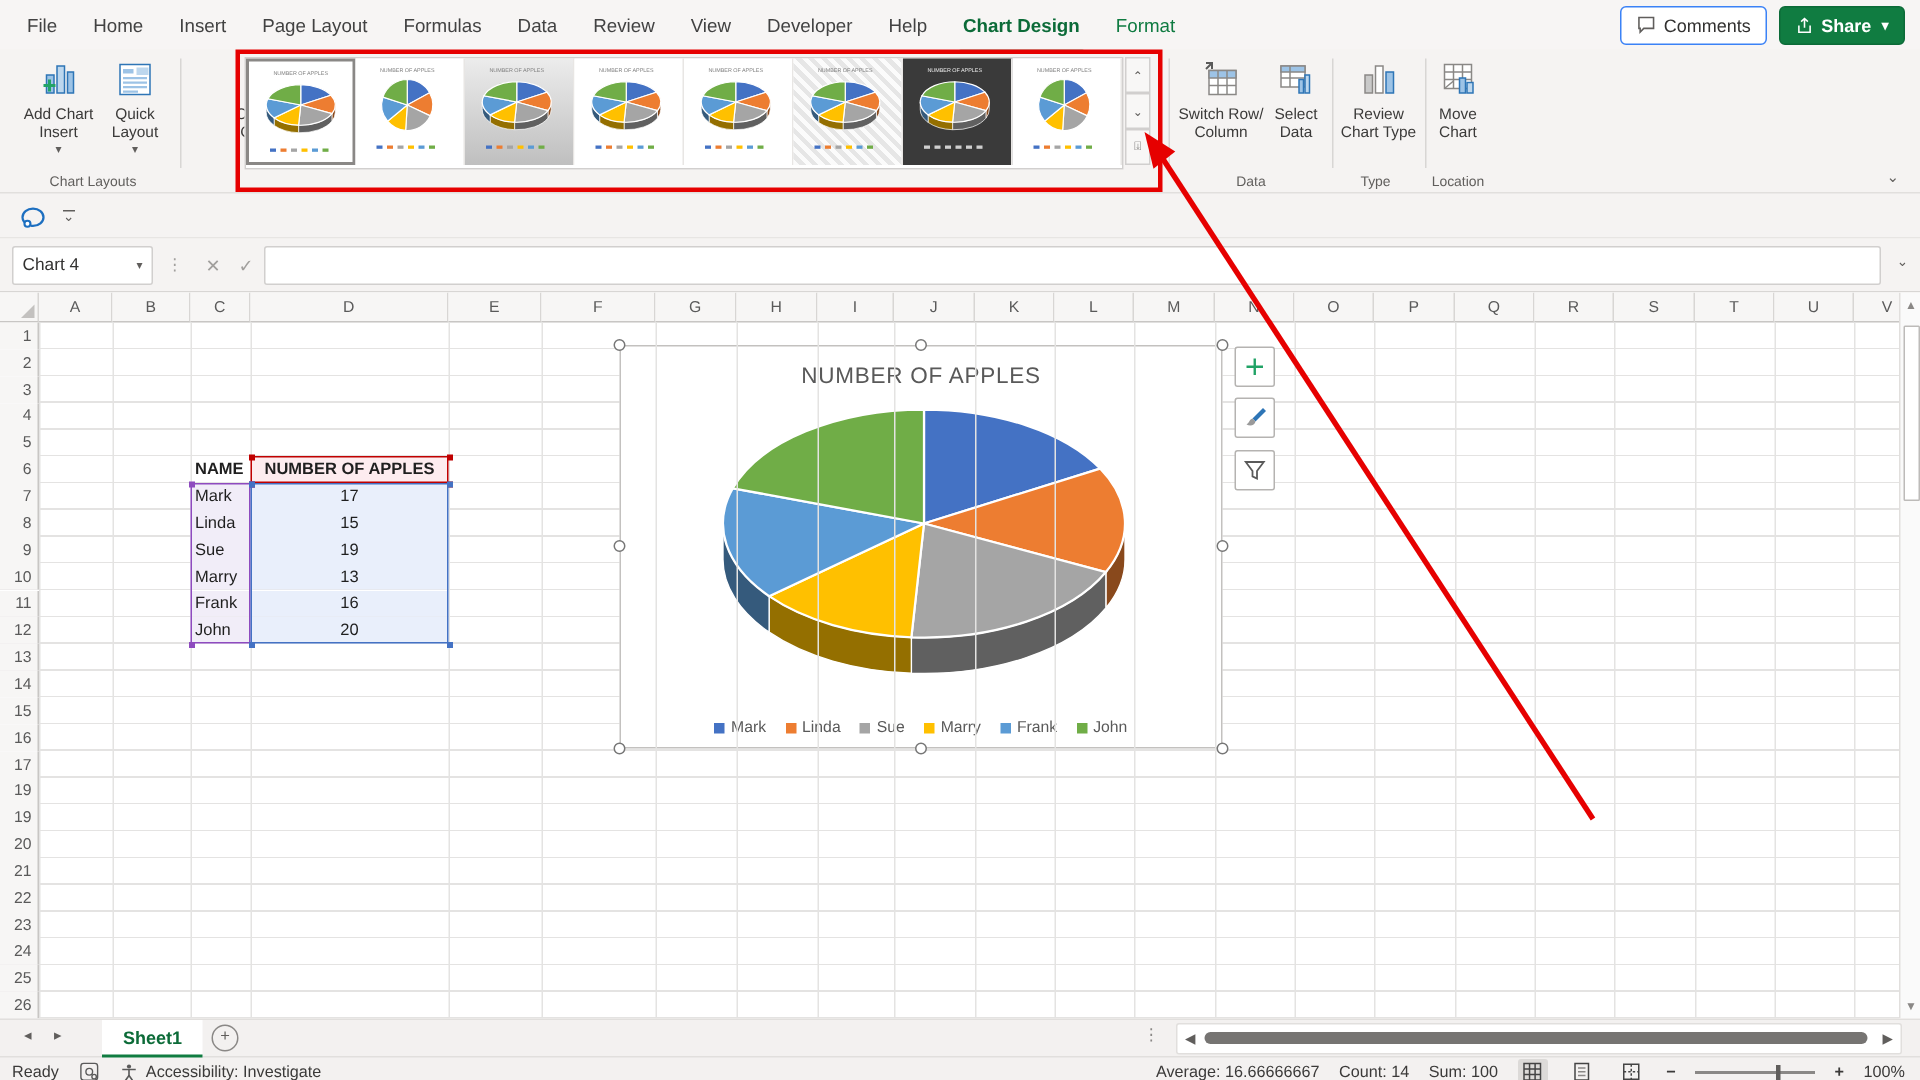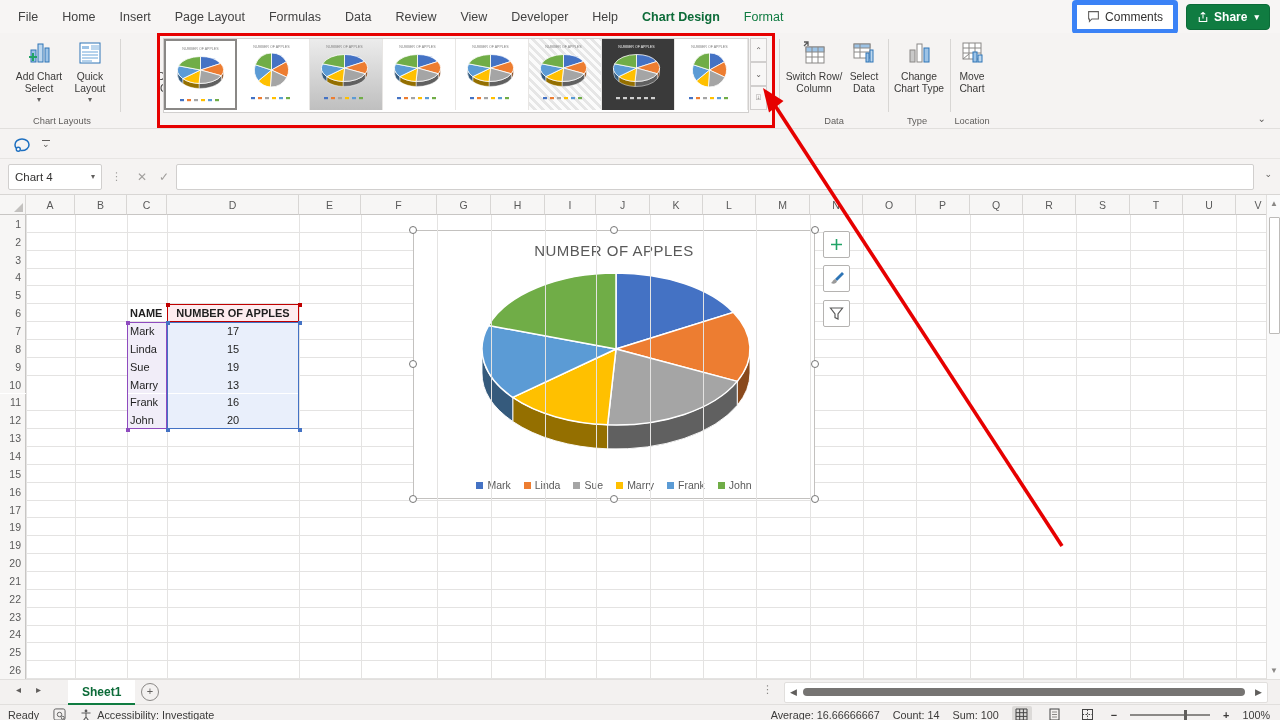--- a/index.html
+++ b/index.html
@@ -7,21 +7,21 @@
   .app{position:relative;width:1280px;height:720px;background:#f5f3f2;}
 
   
   .menubar{height:33px;display:flex;align-items:center;justify-content:space-between;background:#f7f5f4;padding:0 10px 0 6px;}
   .menu-tabs{display:flex;align-items:center;height:100%;}
   .menu-tab{padding:4px 12px;font-size:12.5px;color:#424242;height:100%;display:flex;align-items:center;position:relative;white-space:nowrap;cursor:pointer;}
   .menu-tab.ctx{color:#0f7b41;}
   .menu-tab.active{color:#0c6b38;font-weight:700;}
   .menu-tab.active::after{content:"";position:absolute;left:9px;right:9px;bottom:1px;height:3px;background:#107c41;border-radius:2px;}
   .menubar-right{display:flex;gap:8px;align-items:center;}
-  .btn-comments{display:flex;align-items:center;gap:5px;background:#fff;border:5px solid #3b82f6;border-radius:4px;height:24px;padding:0 10px;font-size:12px;color:#323130;}
+  .btn-comments{display:flex;align-items:center;gap:5px;background:#fff;border:1px solid #3b82f6;border-radius:4px;height:24px;padding:0 10px;font-size:12px;color:#323130;}
   .btn-share{display:flex;align-items:center;gap:5px;background:#107c41;border:1px solid #0c6b38;border-radius:4px;height:24px;padding:0 10px;font-size:12px;color:#fff;font-weight:600;}
   .share-caret{font-size:9px;margin-left:2px;}
 
   
   .ribbon{position:relative;height:95px;background:#f5f3f2;border-bottom:1px solid #e1dfdd;font-size:10.3px;color:#3b3a39;}
   .rbtn{position:absolute;top:5px;display:flex;flex-direction:column;align-items:center;text-align:center;line-height:1.18;cursor:pointer;}
   .rbtn .ric{height:30px;display:flex;align-items:center;justify-content:center;margin-bottom:3px;}
   .caret{font-size:8px;color:#605e5c;}
   .grp-label{position:absolute;bottom:2px;font-size:9.3px;color:#605e5c;text-align:center;}
   .rdivider{position:absolute;top:6px;bottom:16px;width:1px;background:#d8d6d4;}
@@ -130,21 +130,21 @@
   <div class="ribbon">
     <div class="rbtn" style="left:10px;width:58px;">
       <span class="ric">
         <svg width="26" height="26" viewBox="0 0 26 26">
             <rect x="5" y="10" width="5" height="12" fill="#9dc3e6" stroke="#2e75b6"></rect>
             <rect x="12" y="4" width="5" height="18" fill="#bdd7ee" stroke="#2e75b6"></rect>
             <rect x="19" y="8" width="4" height="14" fill="#9dc3e6" stroke="#2e75b6"></rect>
             <path d="M3 17h8M7 13v8" stroke="#21a366" stroke-width="2"></path>
           </svg>
       </span>
-      <span>Add Chart Select</span>
+      <span>Add Chart Insert</span>
         <span class="caret">▾</span>
     </div>
     <div class="rbtn" style="left:64px;width:52px;">
       <span class="ric">
         <svg width="26" height="26" viewBox="0 0 26 26">
             <rect x="3" y="3" width="20" height="20" fill="#fff" stroke="#2e75b6"></rect>
             <rect x="5" y="6" width="7" height="3" fill="#9dc3e6"></rect>
             <path d="M5 12h16M5 15h16M5 18h16M5 21h10" stroke="#9dc3e6" stroke-width="1.5"></path>
             <rect x="14" y="5" width="8" height="5" fill="#bdd7ee"></rect>
           </svg>
@@ -351,21 +351,21 @@
     <div class="rdivider" style="left:888px;"></div>
 
     <div class="rbtn" style="left:891px;width:56px;">
       <span class="ric">
         <svg width="26" height="26" viewBox="0 0 26 26">
             <rect x="4" y="10" width="5" height="12" fill="#c9c9c9" stroke="#8a8886"></rect>
             <rect x="11" y="4" width="5" height="18" fill="#fff" stroke="#8a8886"></rect>
             <rect x="18" y="8" width="5" height="14" fill="#9dc3e6" stroke="#2e75b6"></rect>
           </svg>
       </span>
-      <span>Change Chart Type</span>
+      <span>Review Chart Type</span>
     </div>
     <div class="grp-label" style="left:886px;width:62px;">Type</div>
     <div class="rdivider" style="left:950px;"></div>
 
     <div class="rbtn" style="left:949px;width:46px;">
       <span class="ric">
         <svg width="26" height="26" viewBox="0 0 26 26">
             <rect x="4" y="3" width="18" height="16" fill="#fff" stroke="#8a8886"></rect>
             <path d="M4 8h18M4 13h18M10 3v16M16 3v16" stroke="#8a8886"></path>
             <path d="M4 19l6-5" stroke="#8a8886"></path>

